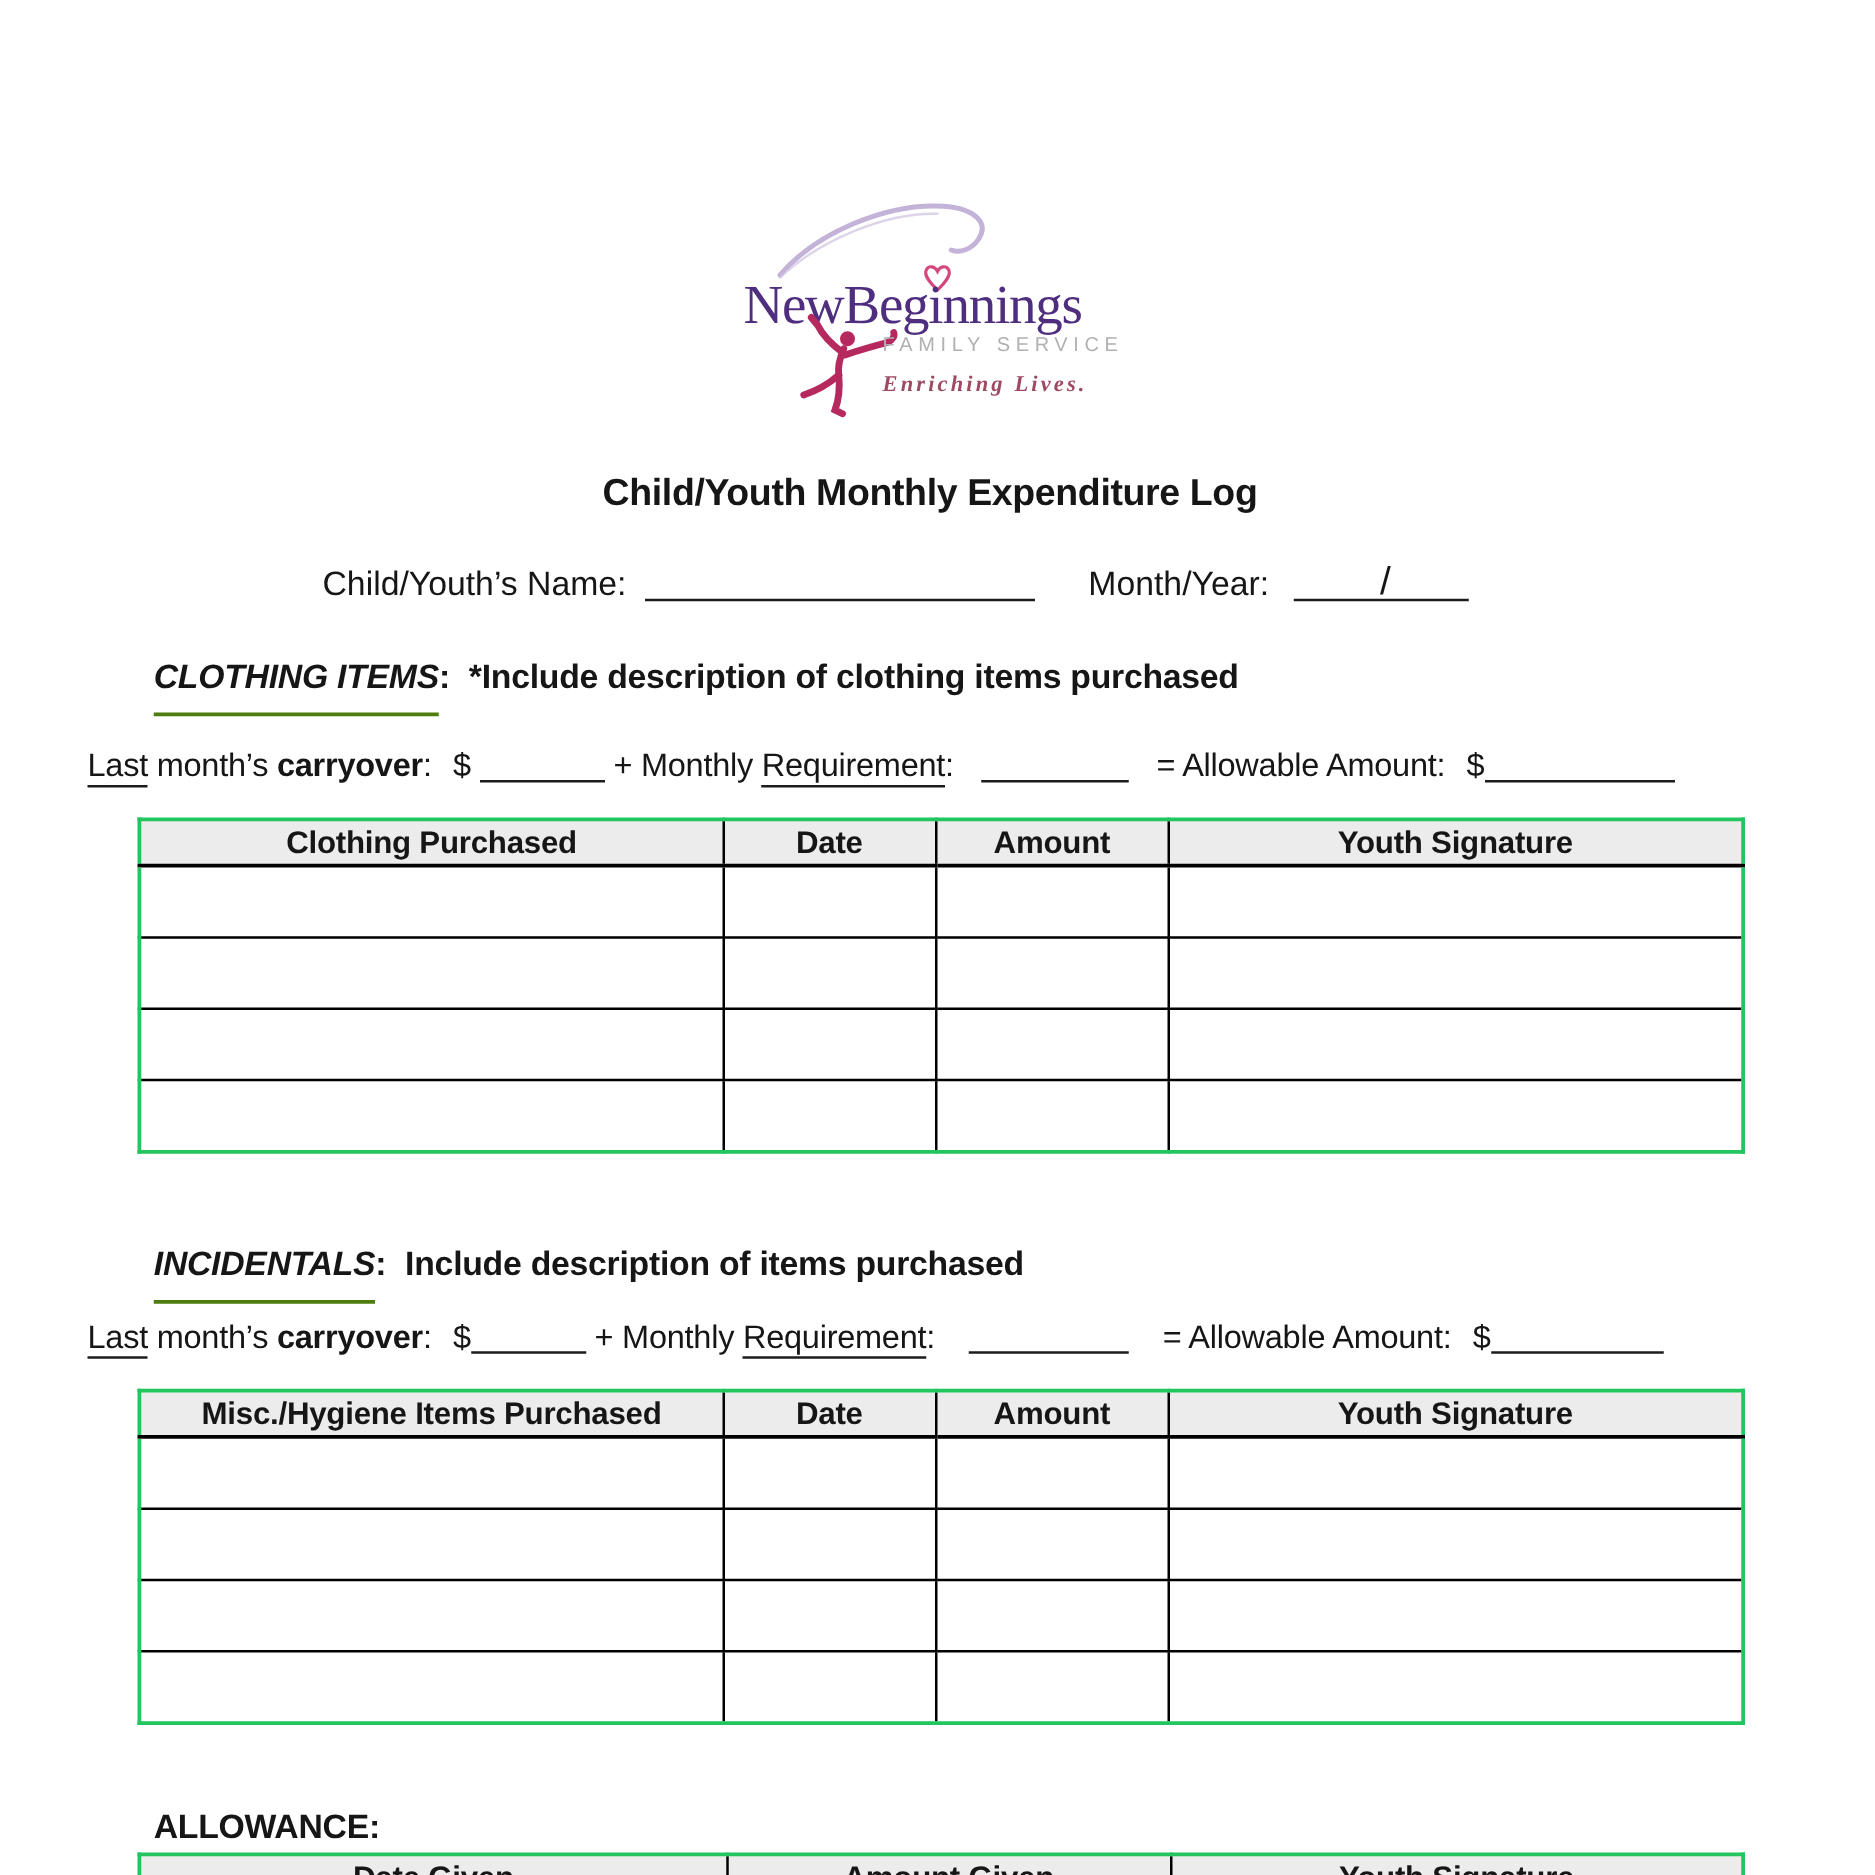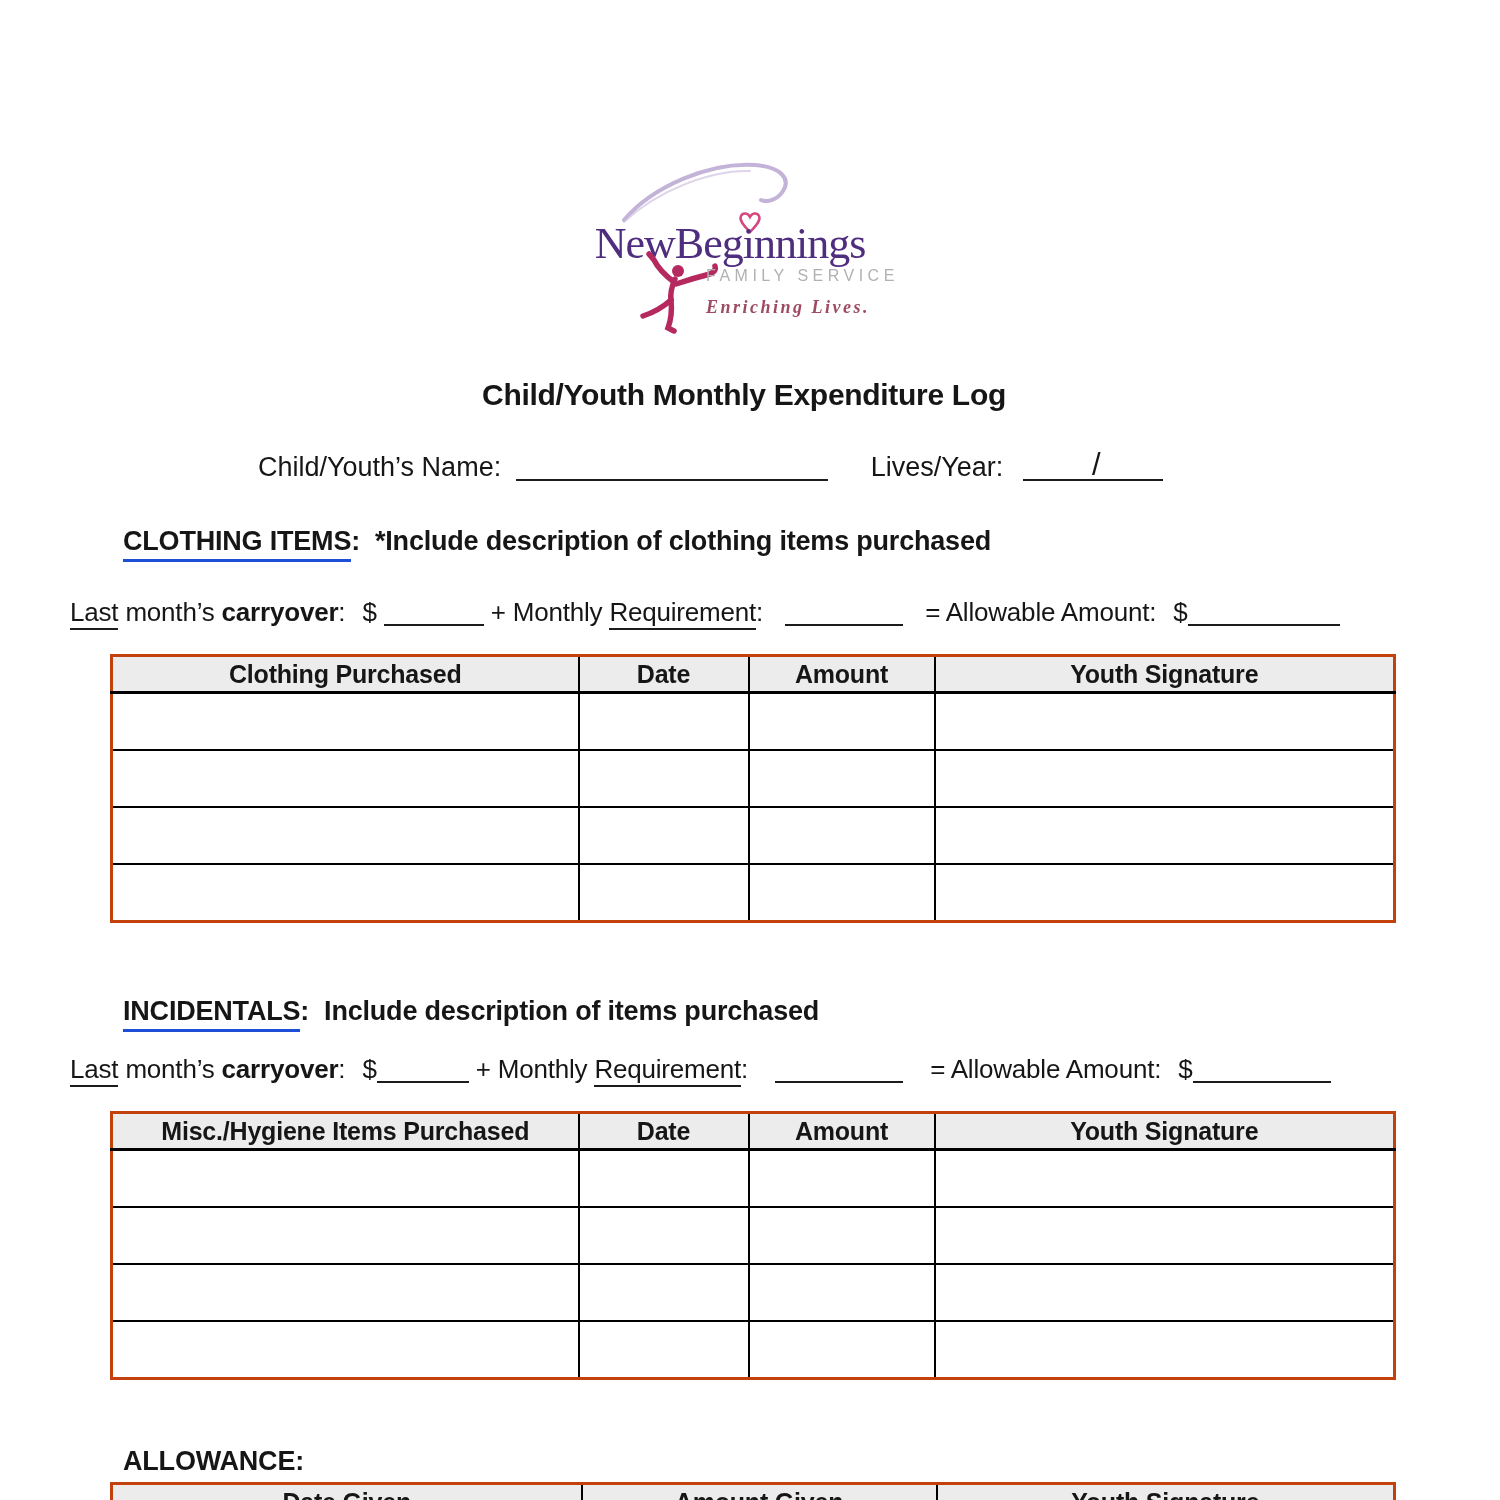--- a/index.html
+++ b/index.html
@@ -21,30 +21,30 @@
 
   
   .blank { display:inline-block; height:1em; border-bottom:2.5px solid #1c1c1c;
            margin-bottom:-5px; vertical-align:baseline; }
   .mline { display:inline-block; width:140px; height:1em; text-align:center;
            border-bottom:2.5px solid #1c1c1c; margin-bottom:-5px; }
   .mslash { font-size:31px; line-height:0; position:relative; top:-1px; left:3px; }
 
   
   .sec-head { font-size:27px; font-weight:bold; letter-spacing:-0.2px; }
-  .sec-head .uw { border-bottom:3px solid #1d4ed8; padding-bottom:3px; }
+  .sec-head .uw { border-bottom:3px solid #4d7c0f; padding-bottom:14px;font-style:italic; }
 
   
   .carry { font-size:26px; letter-spacing:-0.2px; }
   .ul-word { border-bottom:2.5px solid #1c1c1c; padding-bottom:1px; }
   .bold { font-weight:bold;text-align:center; }
 
   
   table.grid { border-collapse:collapse; table-layout:fixed; width:1283px;
-               border:3px solid #c2410c; }
+               border:3px solid #22c55e; }
   table.grid th { background:#ececec; border:2px solid #000; border-bottom:3px solid #000;
                   font-size:25px; font-weight:bold; height:32px; padding:1px 0;
                   letter-spacing:-0.2px; }
   table.grid td { border:2px solid #000; height:53px; }
 
   
   .totals { font-size:26px; letter-spacing:-0.2px; }
 
   .sp10{display:inline-block;width:10px;} .sp15{display:inline-block;width:15px;}
   .sp20{display:inline-block;width:20px;} .sp35{display:inline-block;width:35px;}
@@ -72,21 +72,21 @@
       </g>
       <text x="148" y="131" font-family="Liberation Sans, sans-serif" font-size="16" fill="#b2b0b2" letter-spacing="4.5">FAMILY SERVICES</text>
       <text x="148" y="163" font-family="Liberation Serif, serif" font-size="18" font-style="italic" font-weight="600" fill="#9e4a62" letter-spacing="2.5">Enriching Lives.</text>
     </svg>
   </div>
 
   <div class="abs doc-title">Child/Youth Monthly Expenditure Log</div>
 
   <div class="abs name-row nowrap">
     <span>Child/Youth’s Name:</span><span class="sp15"></span><span class="blank" style="width:312px"></span><span class="sp35"></span>
-    <span>Lives/Year:</span><span class="sp20"></span><span class="mline"><span class="mslash">/</span></span>
+    <span>Month/Year:</span><span class="sp20"></span><span class="mline"><span class="mslash">/</span></span>
   </div>
 
   <div class="abs sec-head nowrap" style="left:123px; top:526px;">
     <span class="uw">CLOTHING ITEMS</span><span>:</span><span class="sp15"></span><span>*Include description of clothing items purchased</span>
   </div>
 
   <div class="abs carry nowrap" style="left:70px; top:597px;">
     <span class="ul-word">Last</span>
     <span>month’s</span>
     <span class="bold">carryover</span><span>:</span><span class="sp10"></span>

